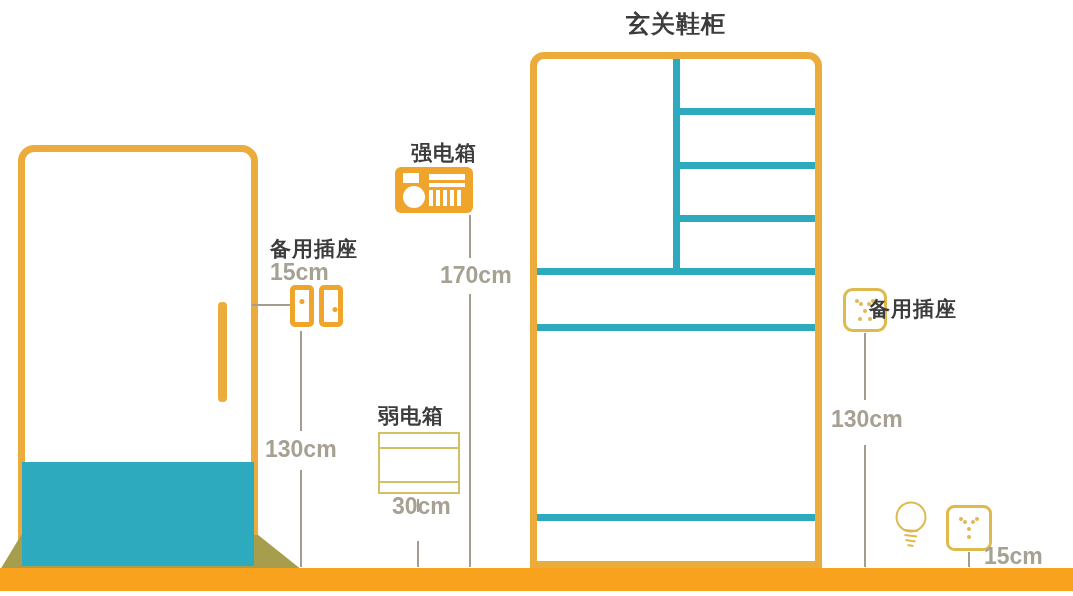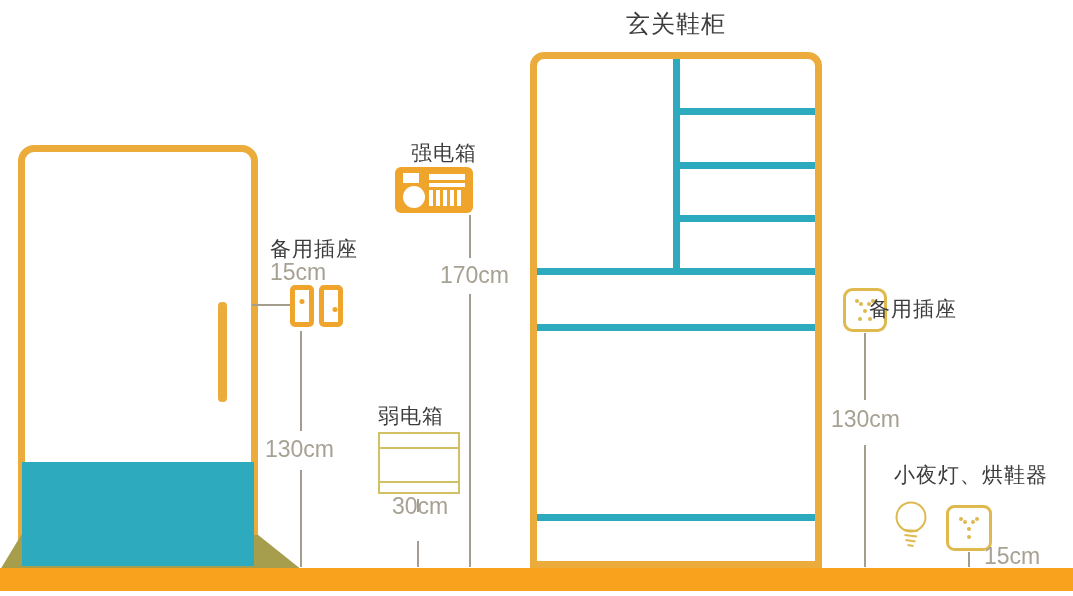--- a/index.html
+++ b/index.html
@@ -1,22 +1,22 @@
 <!DOCTYPE html>
 <html><head>
 <meta charset="utf-8">
 <style>
   html,body{margin:0;padding:0;background:#ffffff;}
   .scene{
     position:relative;width:1073px;height:596px;background:#ffffff;overflow:hidden;
     font-family:"Liberation Sans","DejaVu Sans",sans-serif;
   }
   .abs{position:absolute;}
-  .lbl{position:absolute;color:#3c3c3c;font-size:21px;font-weight:400;letter-spacing:1px;white-space:nowrap;}
-  .meas{position:absolute;color:#a7a193;font-size:23px;white-space:nowrap;}
+  .lbl{position:absolute;color:#3c3c3c;font-size:21px;font-weight:700;letter-spacing:1px;white-space:nowrap;}
+  .meas{position:absolute;color:#a7a193;font-size:23px;white-space:nowrap;font-weight:bold;}
   .vline{position:absolute;width:2px;background:#a29d8c;}
   .hline{position:absolute;height:2px;background:#a29d8c;}
 
   
   .door{position:absolute;left:18px;top:145px;width:240px;height:417px;
         border:7px solid #ecac3c;border-radius:16px;box-sizing:border-box;background:#ffffff;}
   .door-handle{position:absolute;left:218px;top:302px;width:9px;height:100px;background:#ecac3c;border-radius:4px;}
   .door-shadow{position:absolute;left:0;top:535px;width:302px;height:35px;background:#a79e4d;
         clip-path:polygon(7% 0,85.5% 0,100% 100%,0 100%);}
   .door-panel{position:absolute;left:22px;top:462px;width:232px;height:104px;background:#2eaabf;}
@@ -123,21 +123,20 @@
       <circle cx="30" cy="13" r="2" fill="#ddb94e"></circle>
     <circle cx="22" cy="23" r="2" fill="#ddb94e"></circle>
     <circle cx="17" cy="31" r="2" fill="#ddb94e"></circle>
       <circle cx="27" cy="31" r="2" fill="#ddb94e"></circle>
   </svg>
   <div class="lbl" style="left:869px;top:295px;">备用插座</div>
   <div class="vline" style="left:864px;top:333px;height:67px;"></div>
   <div class="meas" style="left:831px;top:406px;">130cm</div>
   <div class="vline" style="left:864px;top:445px;height:122px;"></div>
 
-  <div class="lbl" style="left:894px;top:461px;">小夜灯、烘鞋器</div>
   <svg class="abs" style="left:892px;top:500px;" width="38" height="56" viewBox="0 0 38 56">
     <circle cx="19" cy="17" r="14.5" fill="none" stroke="#ddb94e" stroke-width="2"></circle>
     <path d="M12 30 L26 31" stroke="#ddb94e" stroke-width="2" fill="none"></path>
     <path d="M12.5 35 L25 36.5" stroke="#ddb94e" stroke-width="2" fill="none"></path>
     <path d="M13.5 40 L23.5 41.5" stroke="#ddb94e" stroke-width="2" fill="none"></path>
     <path d="M15.5 45 L21.5 46" stroke="#ddb94e" stroke-width="2" fill="none"></path>
   </svg>
   <svg class="abs" style="left:946px;top:505px;" width="46" height="46" viewBox="0 0 46 46">
     <rect x="1.5" y="1.5" width="43" height="43" rx="7" fill="#ffffff" stroke="#ddb94e" stroke-width="3"></rect>
     <circle cx="15" cy="14" r="2" fill="#ddb94e"></circle>

